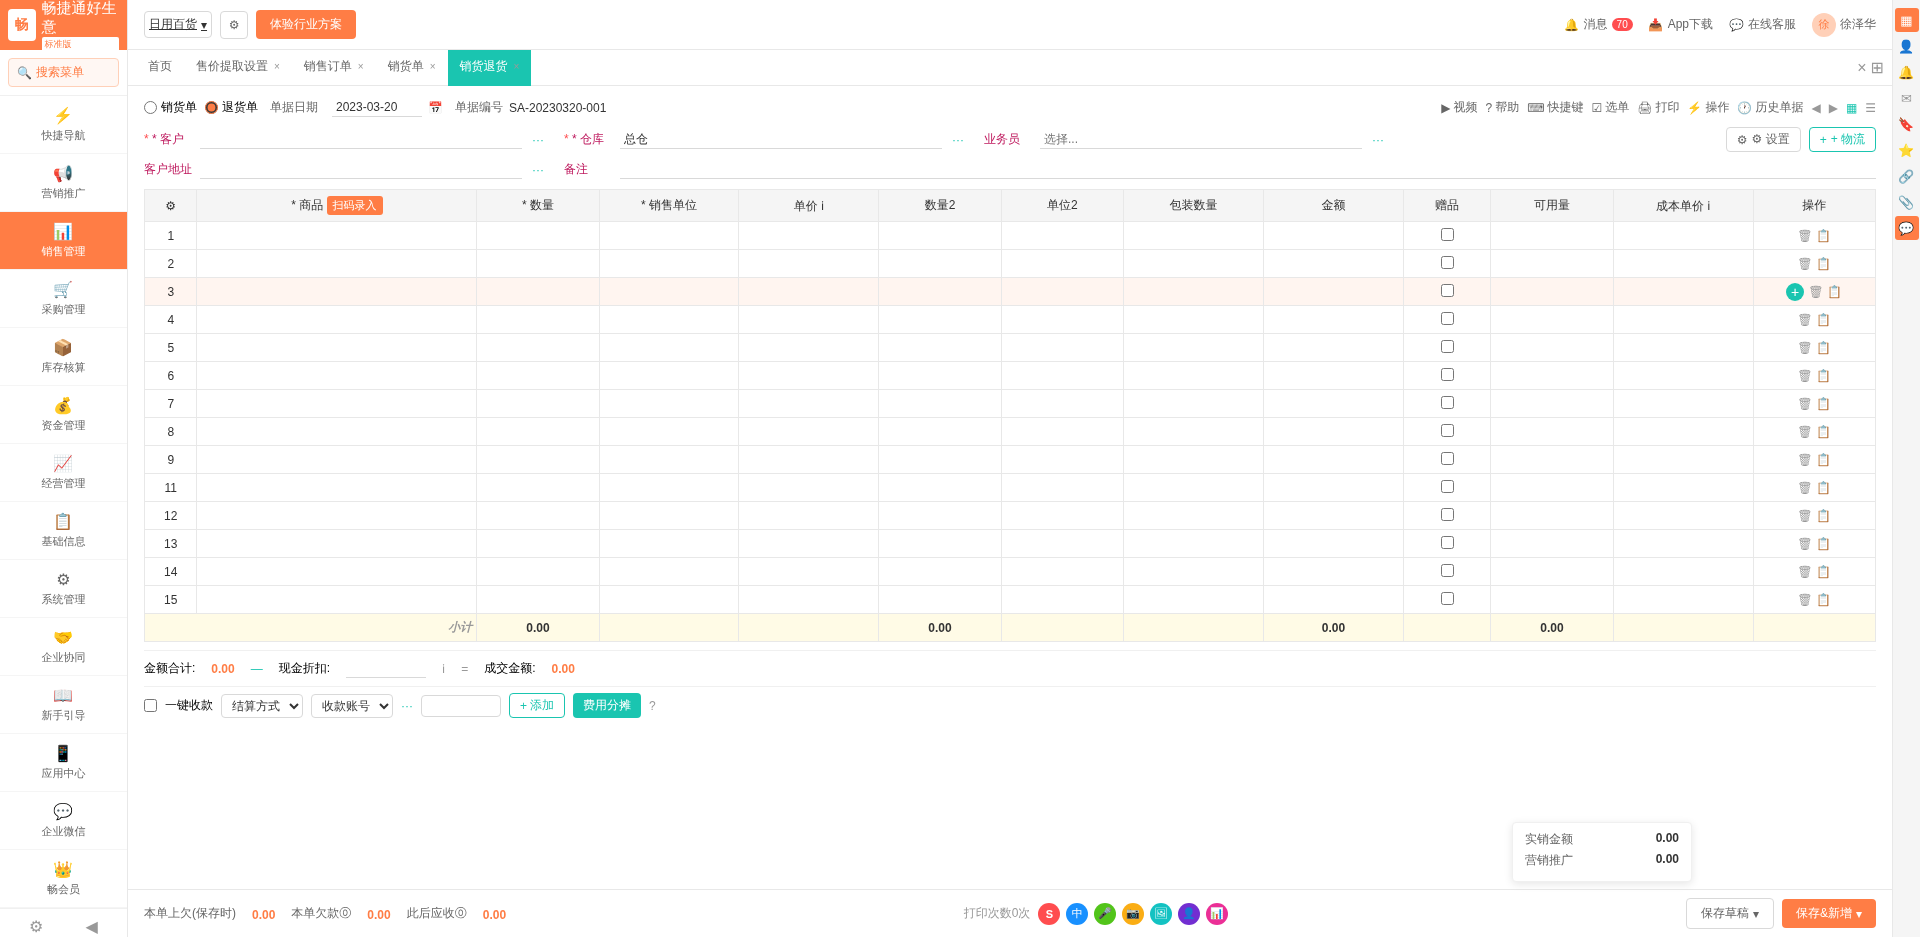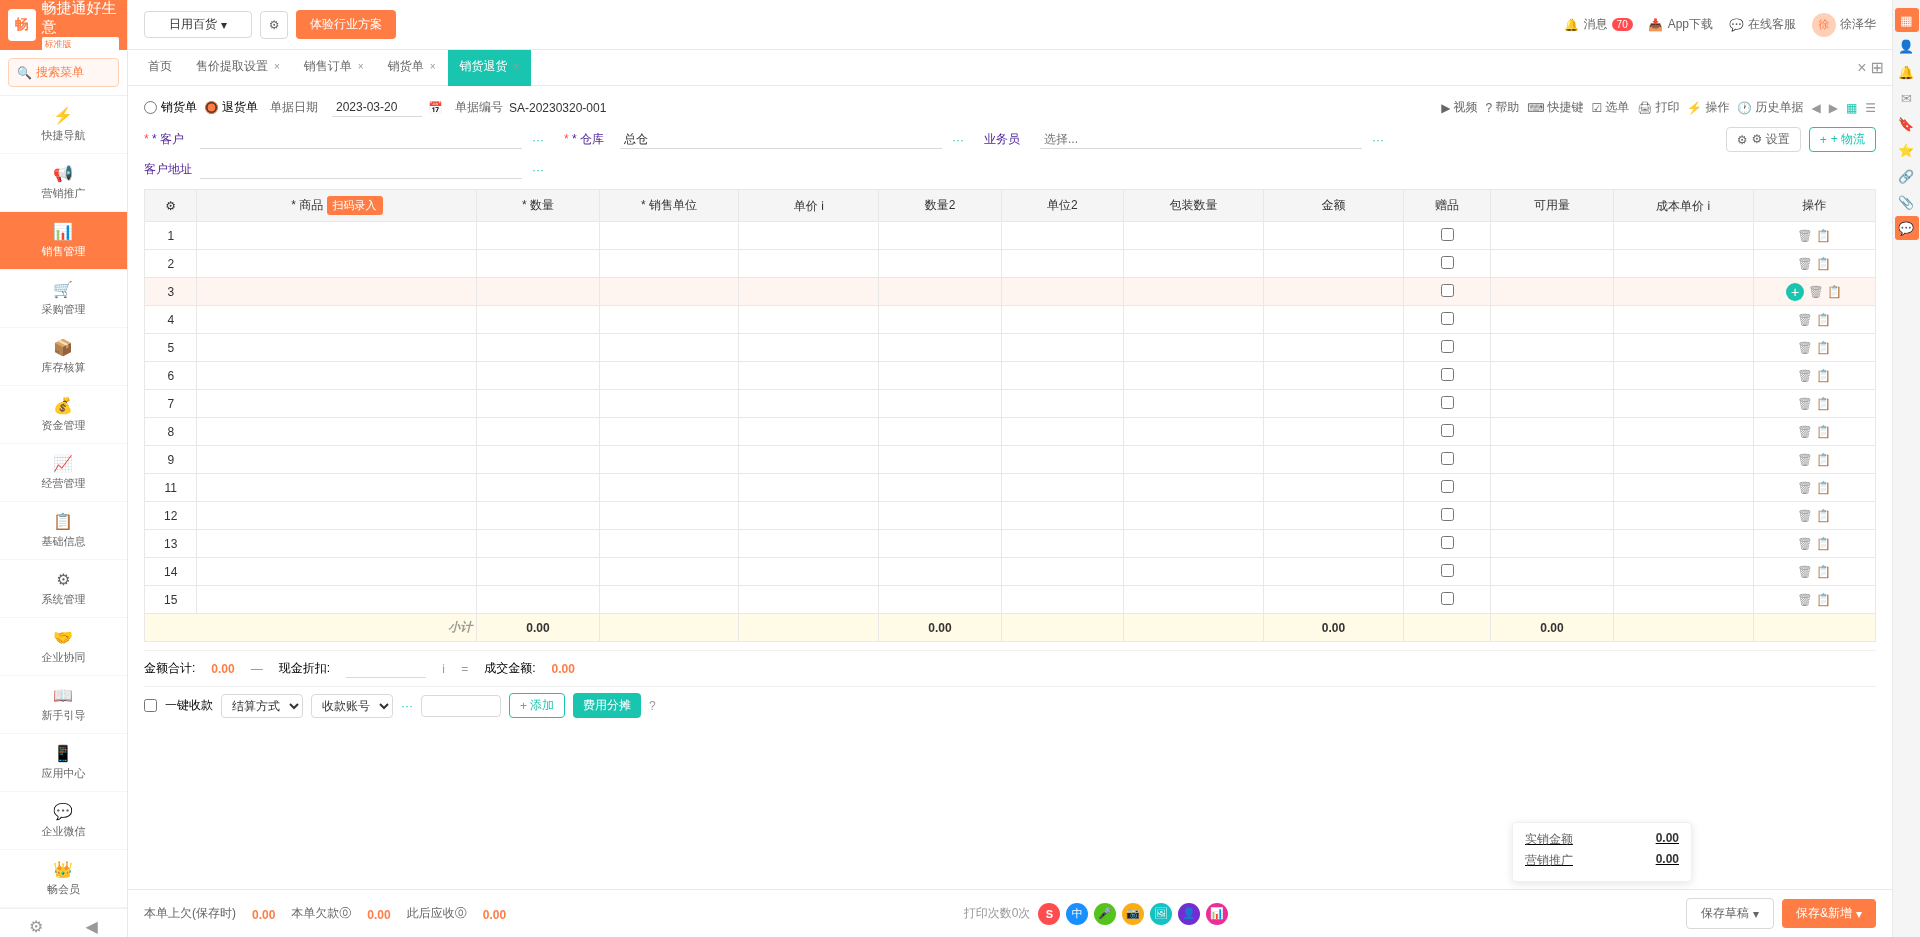--- a/index.html
+++ b/index.html
@@ -17,21 +17,21 @@
     .sidebar-item-icon { font-size: 16px; }
     .sidebar-item-label { font-size: 11px; text-align: center; }
     .sidebar-bottom { margin-top: auto; border-top: 1px solid #f0f0f0; padding: 8px; display: flex; justify-content: space-around; }
 
     
     .main { flex: 1; display: flex; flex-direction: column; overflow: hidden; }
 
     
     .topbar { height: 50px; background: #fff; display: flex; align-items: center; justify-content: space-between; padding: 0 16px; border-bottom: 1px solid #e8e8e8; }
     .topbar-left { display: flex; align-items: center; gap: 8px; }
-    .topbar-select { border: 1px solid #d9d9d9; border-radius: 4px; padding: 4px 24px; background: #fff; color: #333; display: flex; align-items: center; gap: 4px; cursor: pointer; }
+    .topbar-select { border: 1px solid #d9d9d9; border-radius: 4px; padding: 4px 4px; background: #fff; color: #333; display: flex; align-items: center; gap: 4px; cursor: pointer; text-decoration: underline; }
     .topbar-gear { width: 28px; height: 28px; border-radius: 4px; border: 1px solid #d9d9d9; display: flex; align-items: center; justify-content: center; cursor: pointer; color: #666; }
     .topbar-btn { background: #ff7d45; color: #fff; border: none; border-radius: 4px; padding: 6px 14px; cursor: pointer; font-size: 12px; }
     .topbar-right { display: flex; align-items: center; gap: 16px; color: #666; }
     .topbar-right-item { display: flex; align-items: center; gap: 4px; cursor: pointer; }
     .badge { background: #ff4d4f; color: #fff; border-radius: 10px; padding: 1px 5px; font-size: 10px; }
     .avatar { width: 24px; height: 24px; border-radius: 50%; background: #ffd0b8; display: flex; align-items: center; justify-content: center; color: #ff7d45; font-size: 11px; }
 
     
     .tabbar { background: #fff; display: flex; align-items: center; border-bottom: 1px solid #e8e8e8; padding: 0 8px; height: 36px; }
     .tab { padding: 0 12px; height: 36px; display: flex; align-items: center; gap: 4px; cursor: pointer; color: #666; border-bottom: 2px solid transparent; font-size: 12px; white-space: nowrap; }
@@ -47,21 +47,21 @@
     .radio-item input[type=radio] { accent-color: #ff7d45; }
     .form-field { display: flex; align-items: center; gap: 6px; }
     .form-label { color: #666; white-space: nowrap; }
     .form-value { color: #333; }
     .date-picker { border: none; border-bottom: 1px solid #d9d9d9; padding: 2px 4px; color: #333; width: 90px; margin-left: 8px; }
     .toolbar-right { margin-left: auto; display: flex; align-items: center; gap: 8px; color: #666; }
     .toolbar-btn { display: flex; align-items: center; gap: 3px; cursor: pointer; color: #666; }
     .settings-btn { border: 1px solid #d9d9d9; border-radius: 4px; padding: 3px 10px; cursor: pointer; background: #fff; color: #666; display: flex; align-items: center; gap: 4px; }
     .add-logistics-btn { border: 1px solid #1ac5b0; border-radius: 4px; padding: 3px 10px; cursor: pointer; background: #fff; color: #1ac5b0; display: flex; align-items: center; gap: 4px; }
     .form-row { display: flex; align-items: center; gap: 6px; }
-    .form-row-label { color: #4c1d95; white-space: nowrap; min-width: 50px; }
+    .form-row-label { color: #be185d; white-space: nowrap; min-width: 50px; }
     .form-row-label.required::before { content: '* '; color: #ff4d4f; }
     .form-input { flex: 1; border: none; border-bottom: 1px solid #d9d9d9; padding: 2px 4px; color: #333; outline: none; }
     .form-input-dots { color: #1ac5b0; cursor: pointer; margin-left: 4px; }
 
     
     .data-table { width: 100%; border-collapse: collapse; table-layout: fixed; }
     .data-table th { background: #f5f5f5; border: 1px solid #e8e8e8; padding: 6px 4px; text-align: center; color: #333; font-weight: normal; white-space: nowrap; }
     .data-table td { border: 1px solid #e8e8e8; padding: 4px; text-align: center; color: #333; height: 28px; }
     .data-table tr.highlighted td { background: #fff5f0; }
     .table-row-num { color: #999; width: 30px; }
@@ -331,20 +331,24 @@
         </button>
       </div>
     </div>
 
     <div style="display:flex;align-items:center;gap:20px;margin-bottom:10px;">
       <div class="form-row" style="flex:1;max-width:400px;">
         <span class="form-row-label">客户地址</span>
         <input class="form-input" type="text" style="">
         <span class="form-input-dots">···</span>
       </div>
+      <div class="form-row" style="flex:1;">
+        <span class="form-row-label">备注</span>
+        <input class="form-input" type="text" style="width: 100%;">
+      </div>
     </div>
 
     <table class="data-table">
       <thead>
         <tr>
           <th style="width:30px;">⚙</th>
           <th style="width:160px;">
             * 商品
             <button class="scan-btn">扫码录入</button>
           </th>
@@ -724,21 +728,21 @@
         <div class="bottom-icon" style="background:#1890ff;color:#fff;font-size:11px;">中</div>
         <div class="bottom-icon" style="background:#52c41a;color:#fff;font-size:11px;">🎤</div>
         <div class="bottom-icon" style="background:#faad14;color:#fff;font-size:11px;">📷</div>
         <div class="bottom-icon" style="background:#13c2c2;color:#fff;font-size:11px;">🖼</div>
         <div class="bottom-icon" style="background:#722ed1;color:#fff;font-size:11px;">👤</div>
         <div class="bottom-icon" style="background:#eb2f96;color:#fff;font-size:11px;">📊</div>
       </div>
     </div>
     <div class="bottom-actions">
 
-      <div style="position:absolute;right:200px;bottom:55px;background:#fff;border:1px solid #f0f0f0;border-radius:4px;padding:8px 12px;box-shadow:0 2px 8px rgba(0,0,0,0.1);min-width:180px;text-decoration:underline;">
+      <div style="position:absolute;right:200px;bottom:55px;background:#fff;border:1px solid #f0f0f0;border-radius:4px;padding:8px 12px;box-shadow:0 2px 8px rgba(0,0,0,0.1);min-width:180px;">
         <div class="right-summary-row">
           <span>实销金额</span>
           <span class="right-summary-value">0.00</span>
         </div>
         <div class="right-summary-row">
           <span>营销推广</span>
           <span class="right-summary-value">0.00</span>
         </div>
       </div>
       <button class="save-draft-btn">

